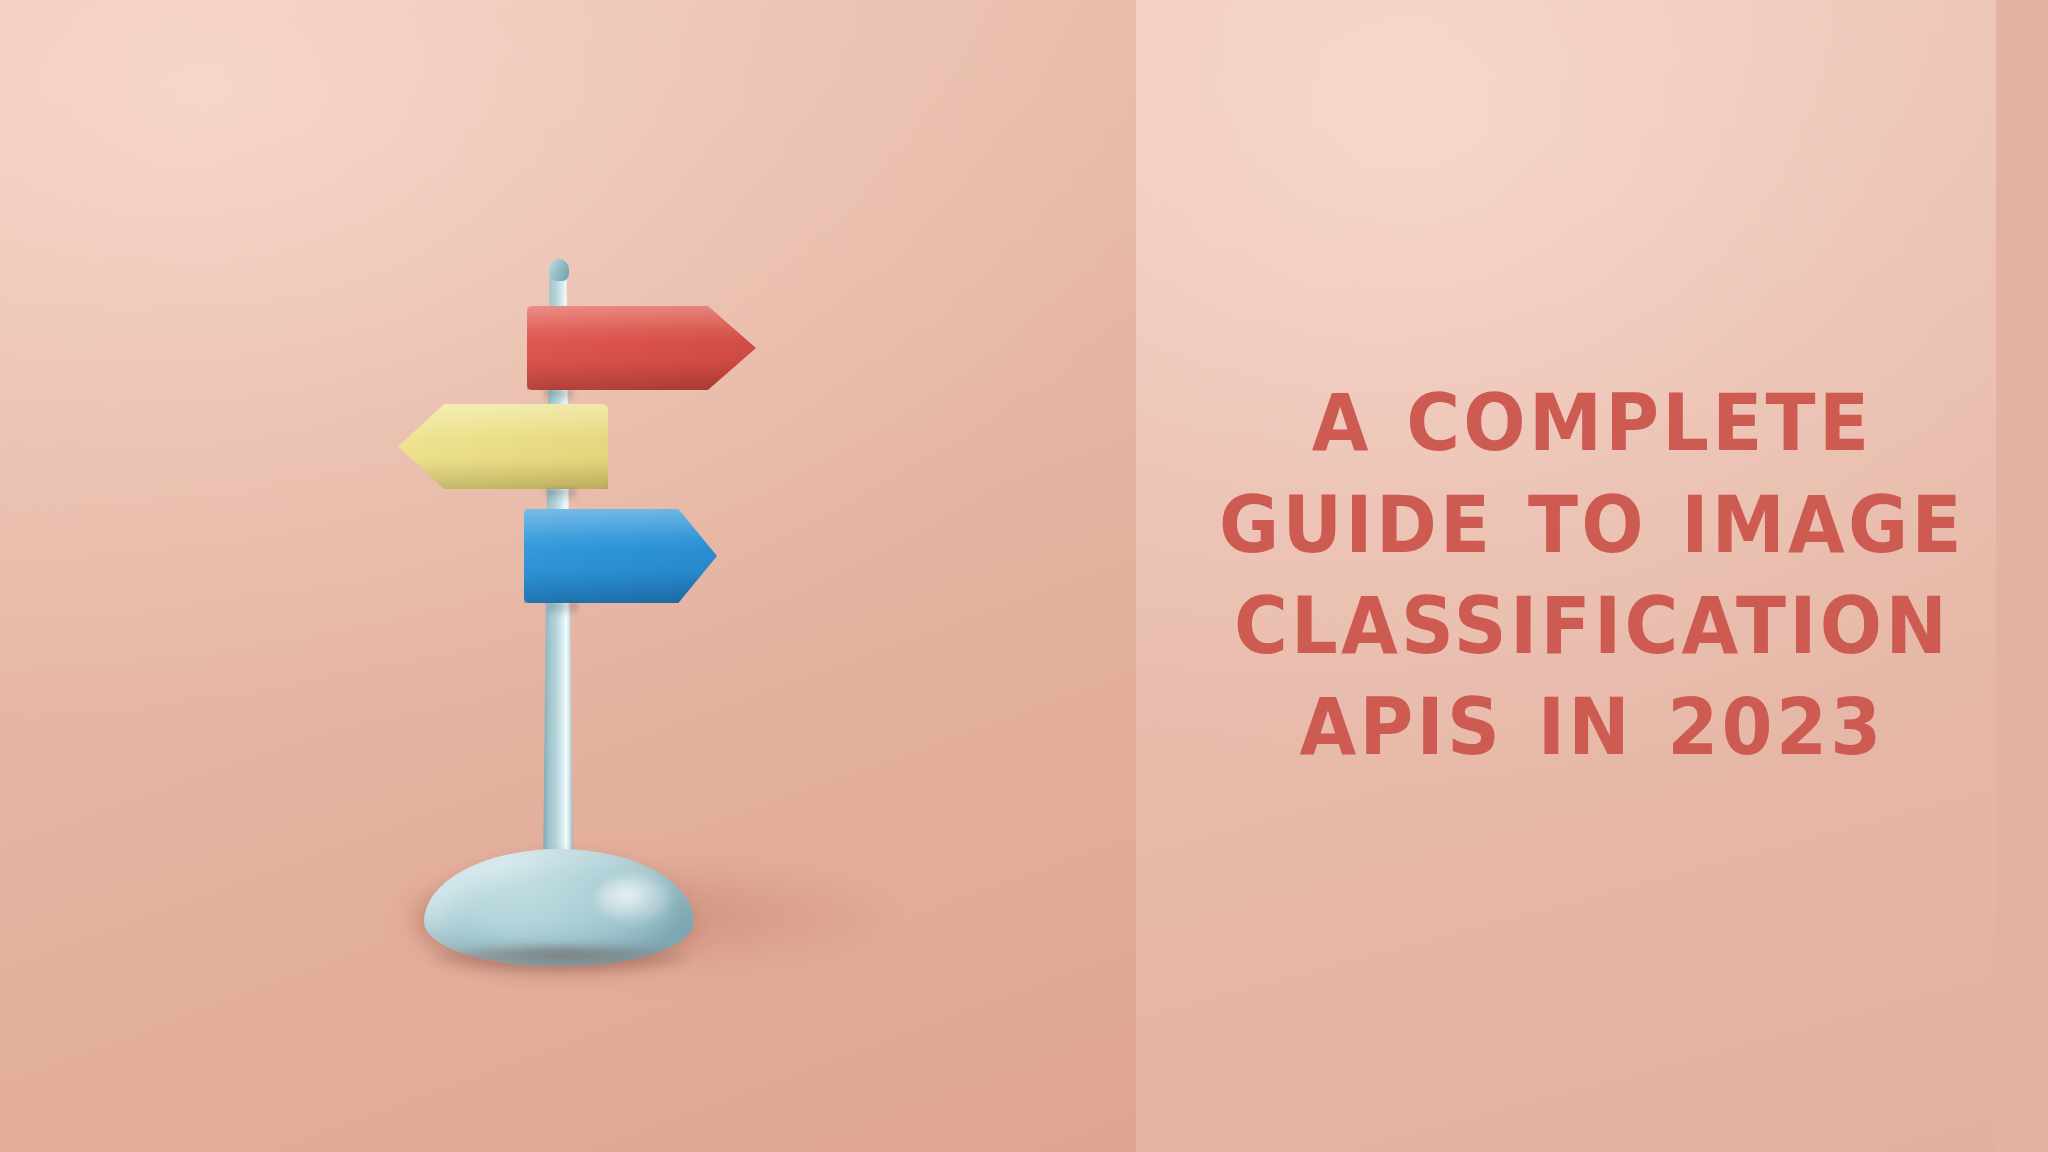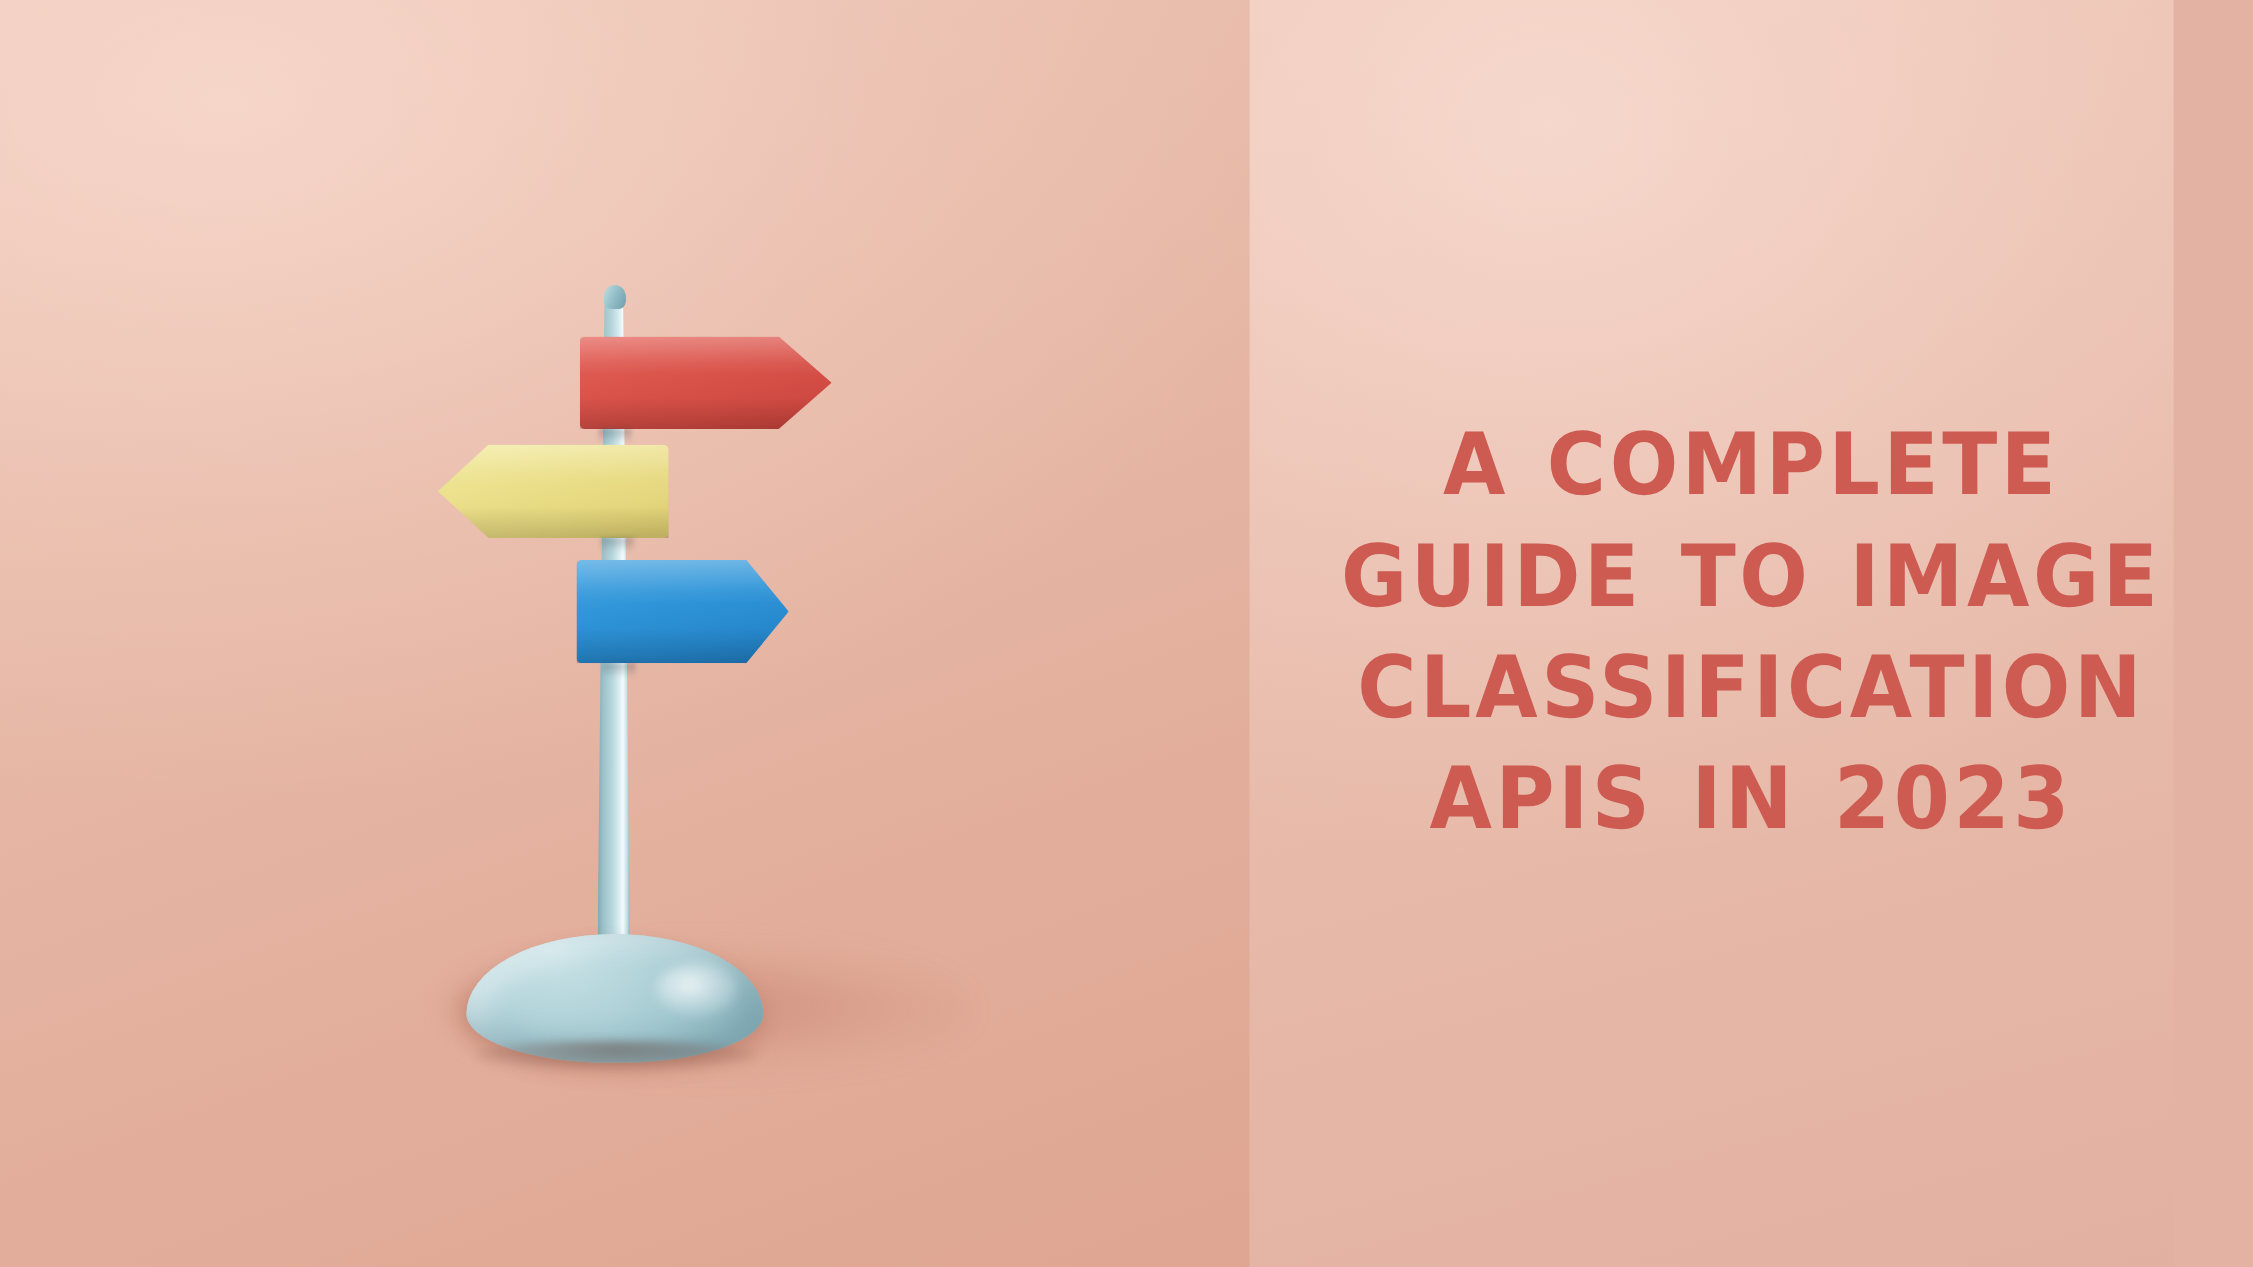--- a/index.html
+++ b/index.html
@@ -11,20 +11,21 @@
     overflow: hidden;
     background: #e3b2a2;
   }
 
   #stage {
     position: relative;
     width: 1976px;
     height: 1152px;
     overflow: hidden;
     font-family: "Liberation Sans", "DejaVu Sans", sans-serif;
+    padding-left: 20px;
   }
 
   
   .panel {
     position: absolute;
     top: 0;
     height: 1152px;
   }
 
   #panel-left {

